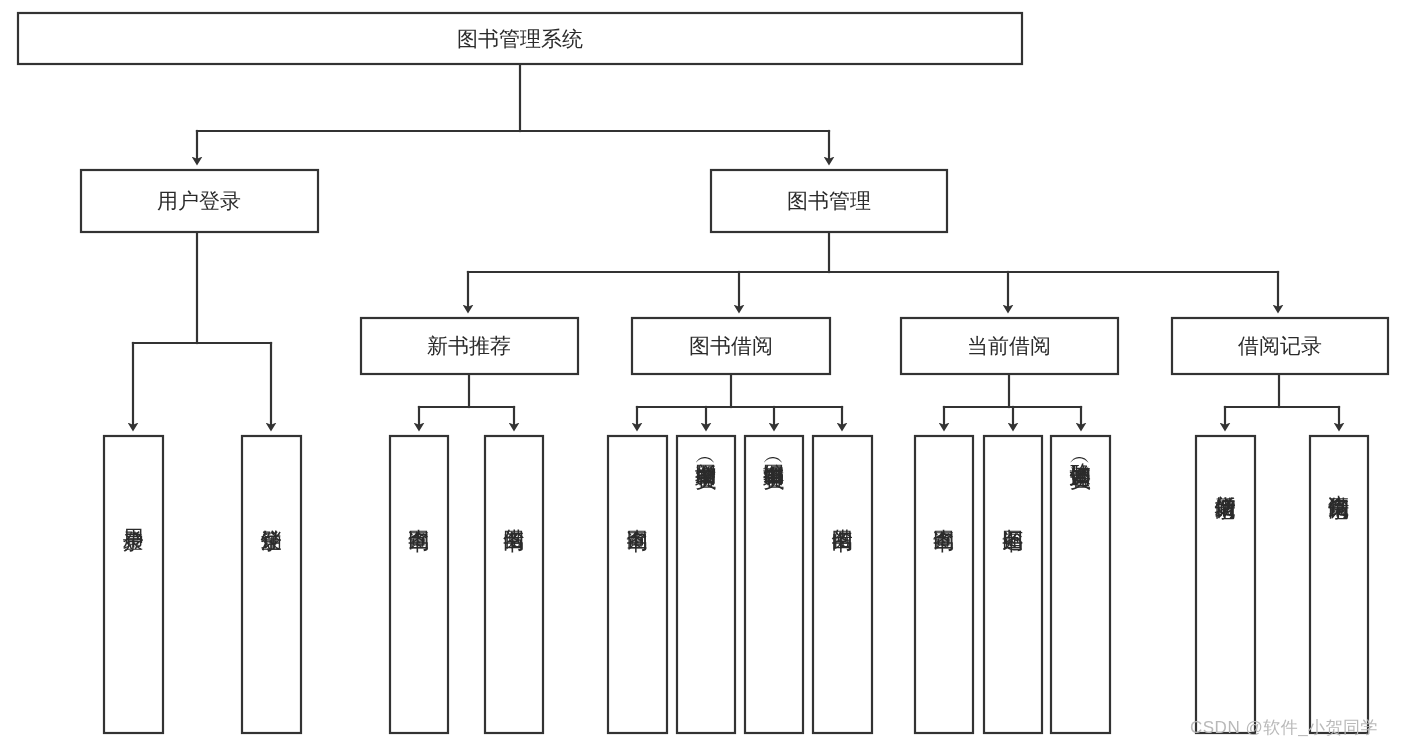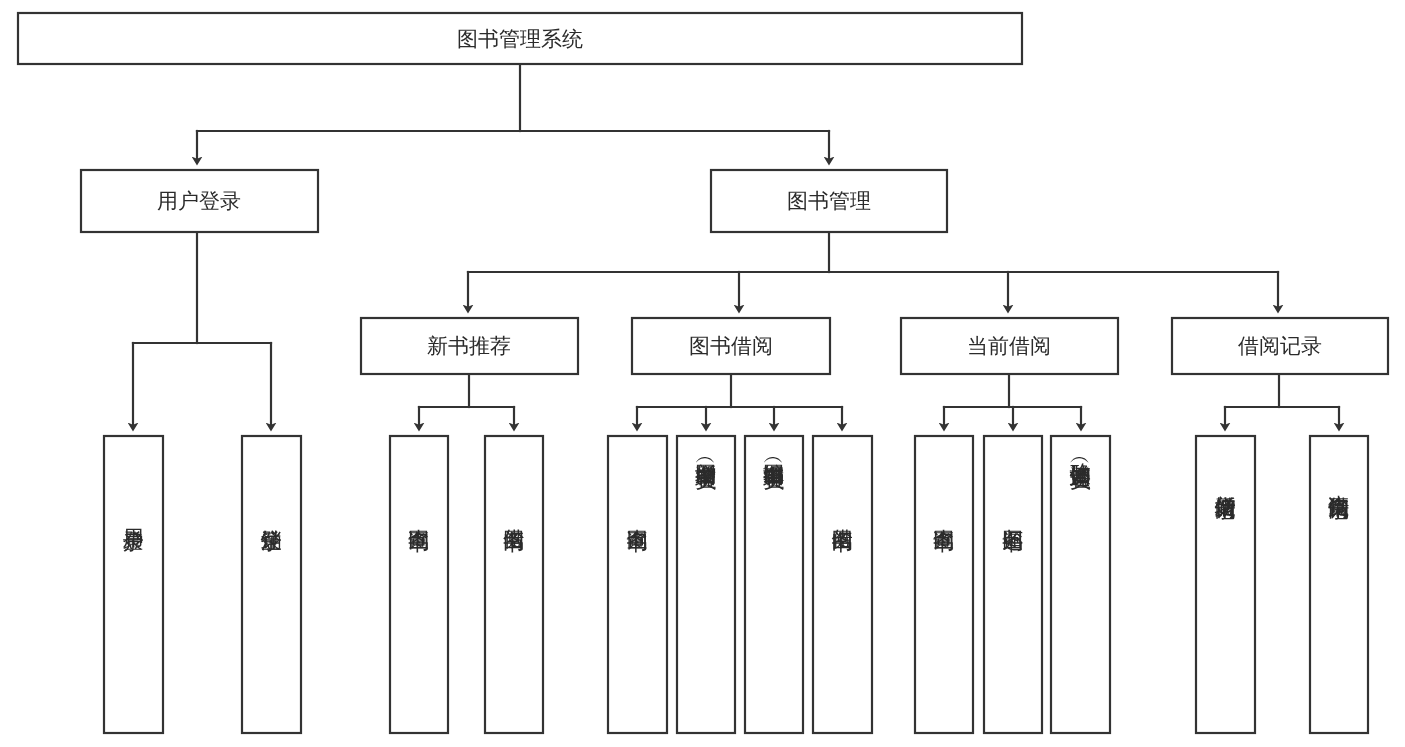--- a/index.html
+++ b/index.html
@@ -240,14 +240,15 @@
   </div>
 
   <div class="vlabel-box" style="left:1196px; top:436px; width:59px; height:297px;">
     <span class="vlabel-text" style="margin-top:42px;">新增借阅记录</span>
   </div>
 
   <div class="vlabel-box" style="left:1310px; top:436px; width:58px; height:297px;">
     <span class="vlabel-text" style="margin-top:42px;">查询借阅记录</span>
   </div>
 
+  <div id="watermark">CSDN @软件_小贺同学</div>
 
 </div>
 
 </body></html>

